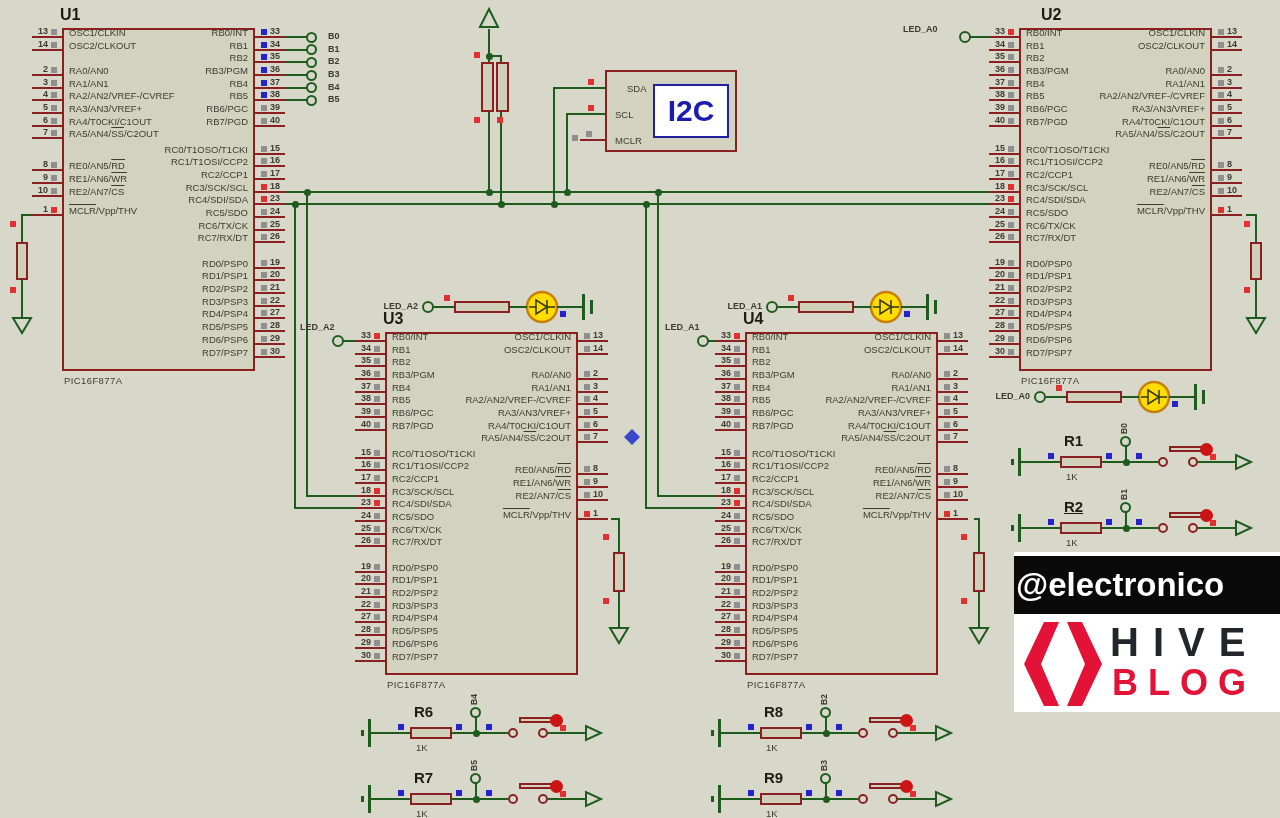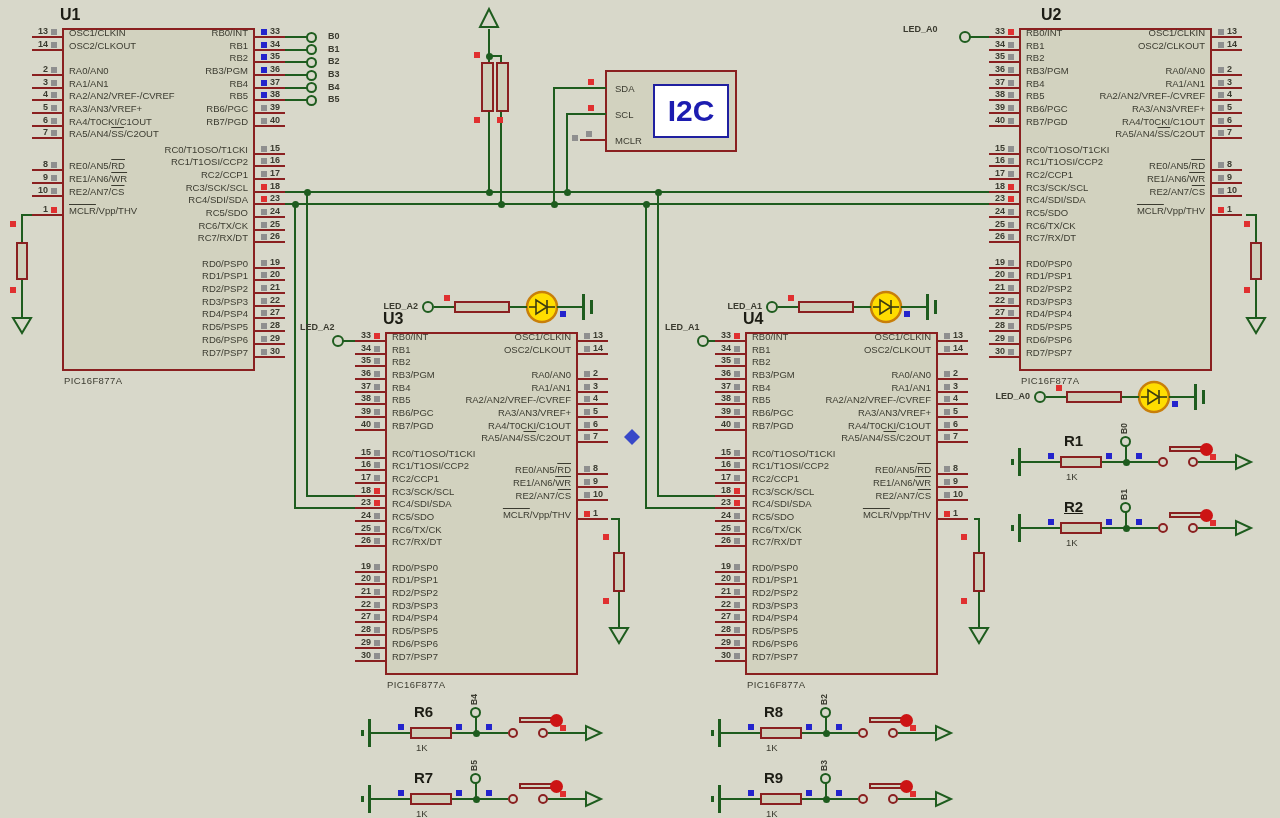--- a/index.html
+++ b/index.html
@@ -71,25 +71,40 @@
       <polygon points="586,792 586,806 601,799" fill="none" stroke="#1e5c1e" stroke-width="2"></polygon>
       <polygon points="936,726 936,740 951,733" fill="none" stroke="#1e5c1e" stroke-width="2"></polygon>
       <polygon points="936,792 936,806 951,799" fill="none" stroke="#1e5c1e" stroke-width="2"></polygon>
       <polygon points="632,429 640,437 632,445 624,437" fill="#3848c8"></polygon>
     </svg>
 
   <div id="i2cbox">
     <div id="i2cinner">
       <span>I2C</span>
     </div>
-    <div class="i2cpin" style="left:8px;top:11px;">SDA</div>
+    <div class="i2cpin" style="left:20px;top:11px;">SDA</div>
     <div class="i2cpin" style="left:8px;top:37px;">SCL</div>
     <div class="i2cpin" style="left:8px;top:63px;">MCLR</div>
   </div>
 
+  <div id="logo">
+    <div id="logobar">
+      <div id="logobarblack">
+        <span id="logohandle">@electronico</span>
+      </div>
+    </div>
+    <div id="logowhite">
+      <svg width="96" height="96" viewBox="0 0 96 96">
+        <polygon points="30,6 45,6 27,48 45,90 30,90 10,48" fill="#e31337"></polygon>
+        <polygon points="53,6 68,6 88,48 68,90 53,90 71,48" fill="#e31337"></polygon>
+      </svg>
+      <div id="logohive">HIVE</div>
+      <div id="logoblog">BLOG</div>
+    </div>
+  </div>
 
 <div class="wire" style="left: 284px; top: 191px; width: 706px; height: 2px;"></div>
     <div class="wire" style="left: 284px; top: 203px; width: 706px; height: 2px;"></div>
     <div class="wire" style="left: 306px; top: 191px; width: 2px; height: 306px;"></div>
     <div class="wire" style="left: 306px; top: 495px; width: 50px; height: 2px;"></div>
     <div class="wire" style="left: 294px; top: 203px; width: 2px; height: 306px;"></div>
     <div class="wire" style="left: 294px; top: 507px; width: 62px; height: 2px;"></div>
     <div class="wire" style="left: 657px; top: 191px; width: 2px; height: 306px;"></div>
     <div class="wire" style="left: 657px; top: 495px; width: 59px; height: 2px;"></div>
     <div class="wire" style="left: 645px; top: 203px; width: 2px; height: 306px;"></div>

